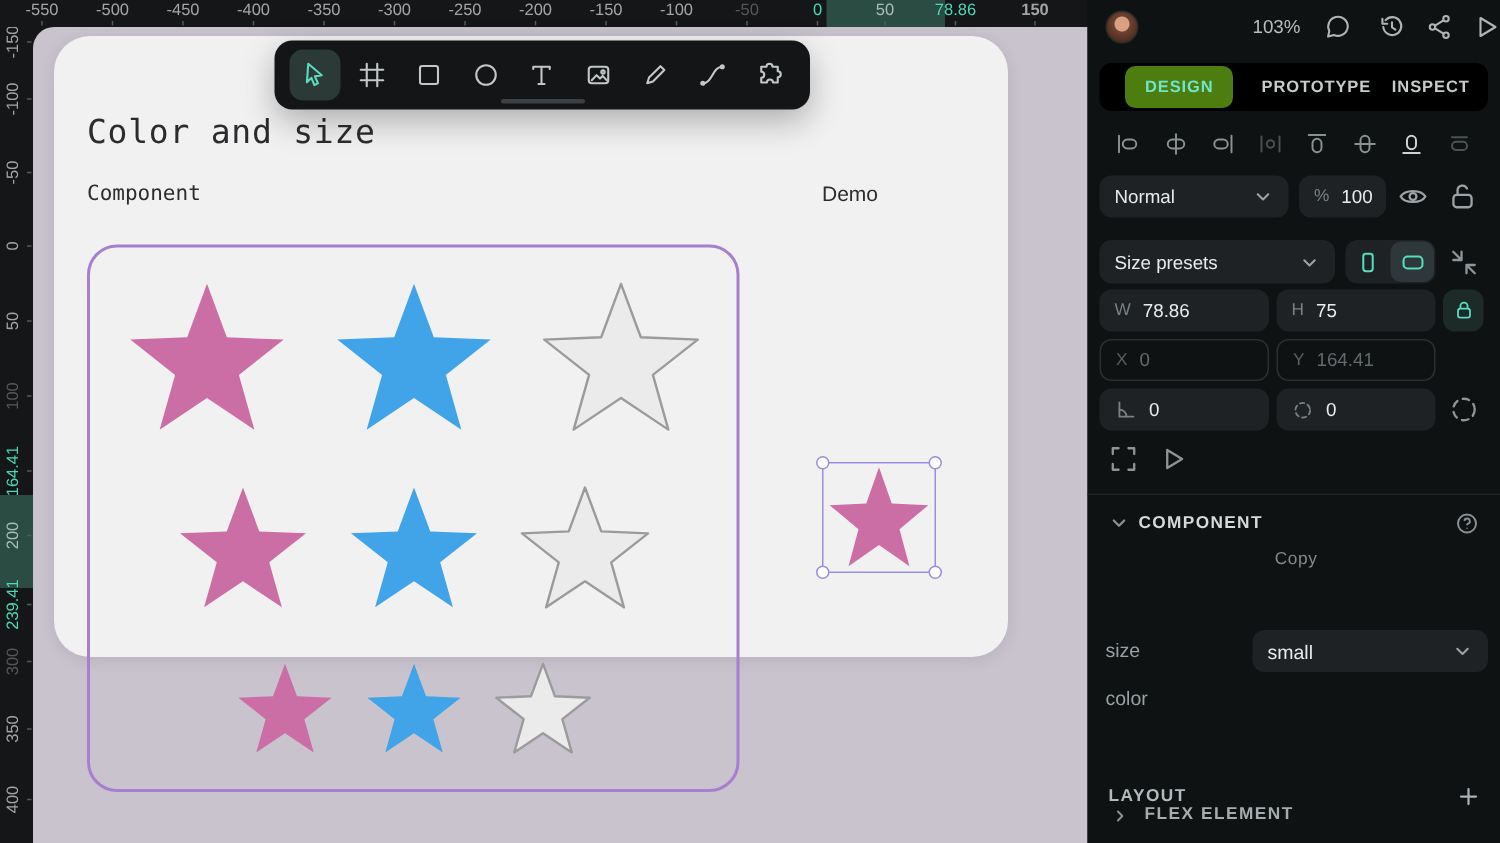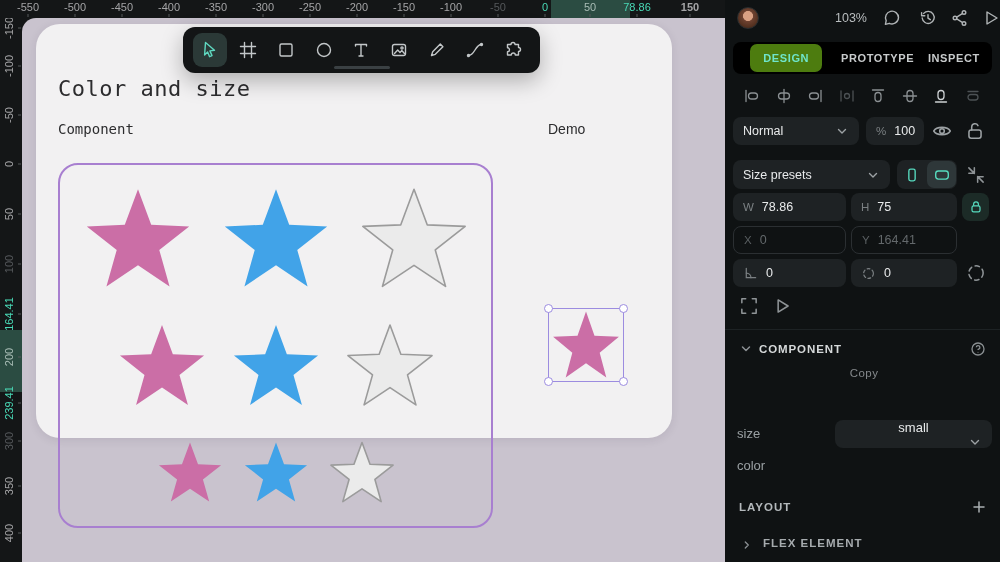--- a/index.html
+++ b/index.html
@@ -112,24 +112,24 @@
   .diamond { width:14px; height:14px; margin-right:10px; flex:none; }
   .diamond svg { stroke:#c6c9cb; fill:none; stroke-width:1.3; }
   .cc-name { font-size:13px; font-weight:bold; color:#eceeee; line-height:15px; }
   .cc-path { font-size:12px; color:#8b9093; line-height:15px; }
   .cc-div { position:absolute; right:34px; top:6px; bottom:6px; width:1px; background:#2c3134; }
   .kebab { position:absolute; right:10px; top:0; bottom:0; width:16px; display:flex; align-items:center; justify-content:center; }
   .kebab svg { fill:#aeb2b5; }
 
   .prop-row { position:absolute; left:0; right:0; height:28px; }
   .prop-row .plab { position:absolute; left:12px; top:6px; font-size:13px; color:#9aa0a3; }
-  .prop-row .field { left:110px; right:8px; top:0; font-size:13px;flex-direction:column; }
+  .prop-row .field { left:110px; right:8px; top:0; font-size:13px; }
   #prop-size { top:420px; } #prop-color { top:452px; }
 
-  .layout-head { position:absolute; top:500px; left:14px; right:14px; display:flex; align-items:center;justify-content:flex-end; }
+  .layout-head { position:absolute; top:524px; left:14px; right:14px; display:flex; align-items:center;justify-content:flex-end; }
   .layout-title { font-size:11.5px; font-weight:bold; letter-spacing:1px; color:#b4b9bc; }
   .plus { margin-left:auto; width:14px; height:14px; }
   .plus svg { stroke:#aab0b3; stroke-width:1.5; stroke-linecap:round; }
   .flex-head { position:absolute; top:537px; left:16px; display:flex; align-items:flex-end; }
   .sec-chev { width:12px; height:12px; margin-right:10px; }
   .flex-title { font-size:11.5px; font-weight:bold; letter-spacing:1px; color:#a6abae; }
 </style>
 </head>
 <body>
 

